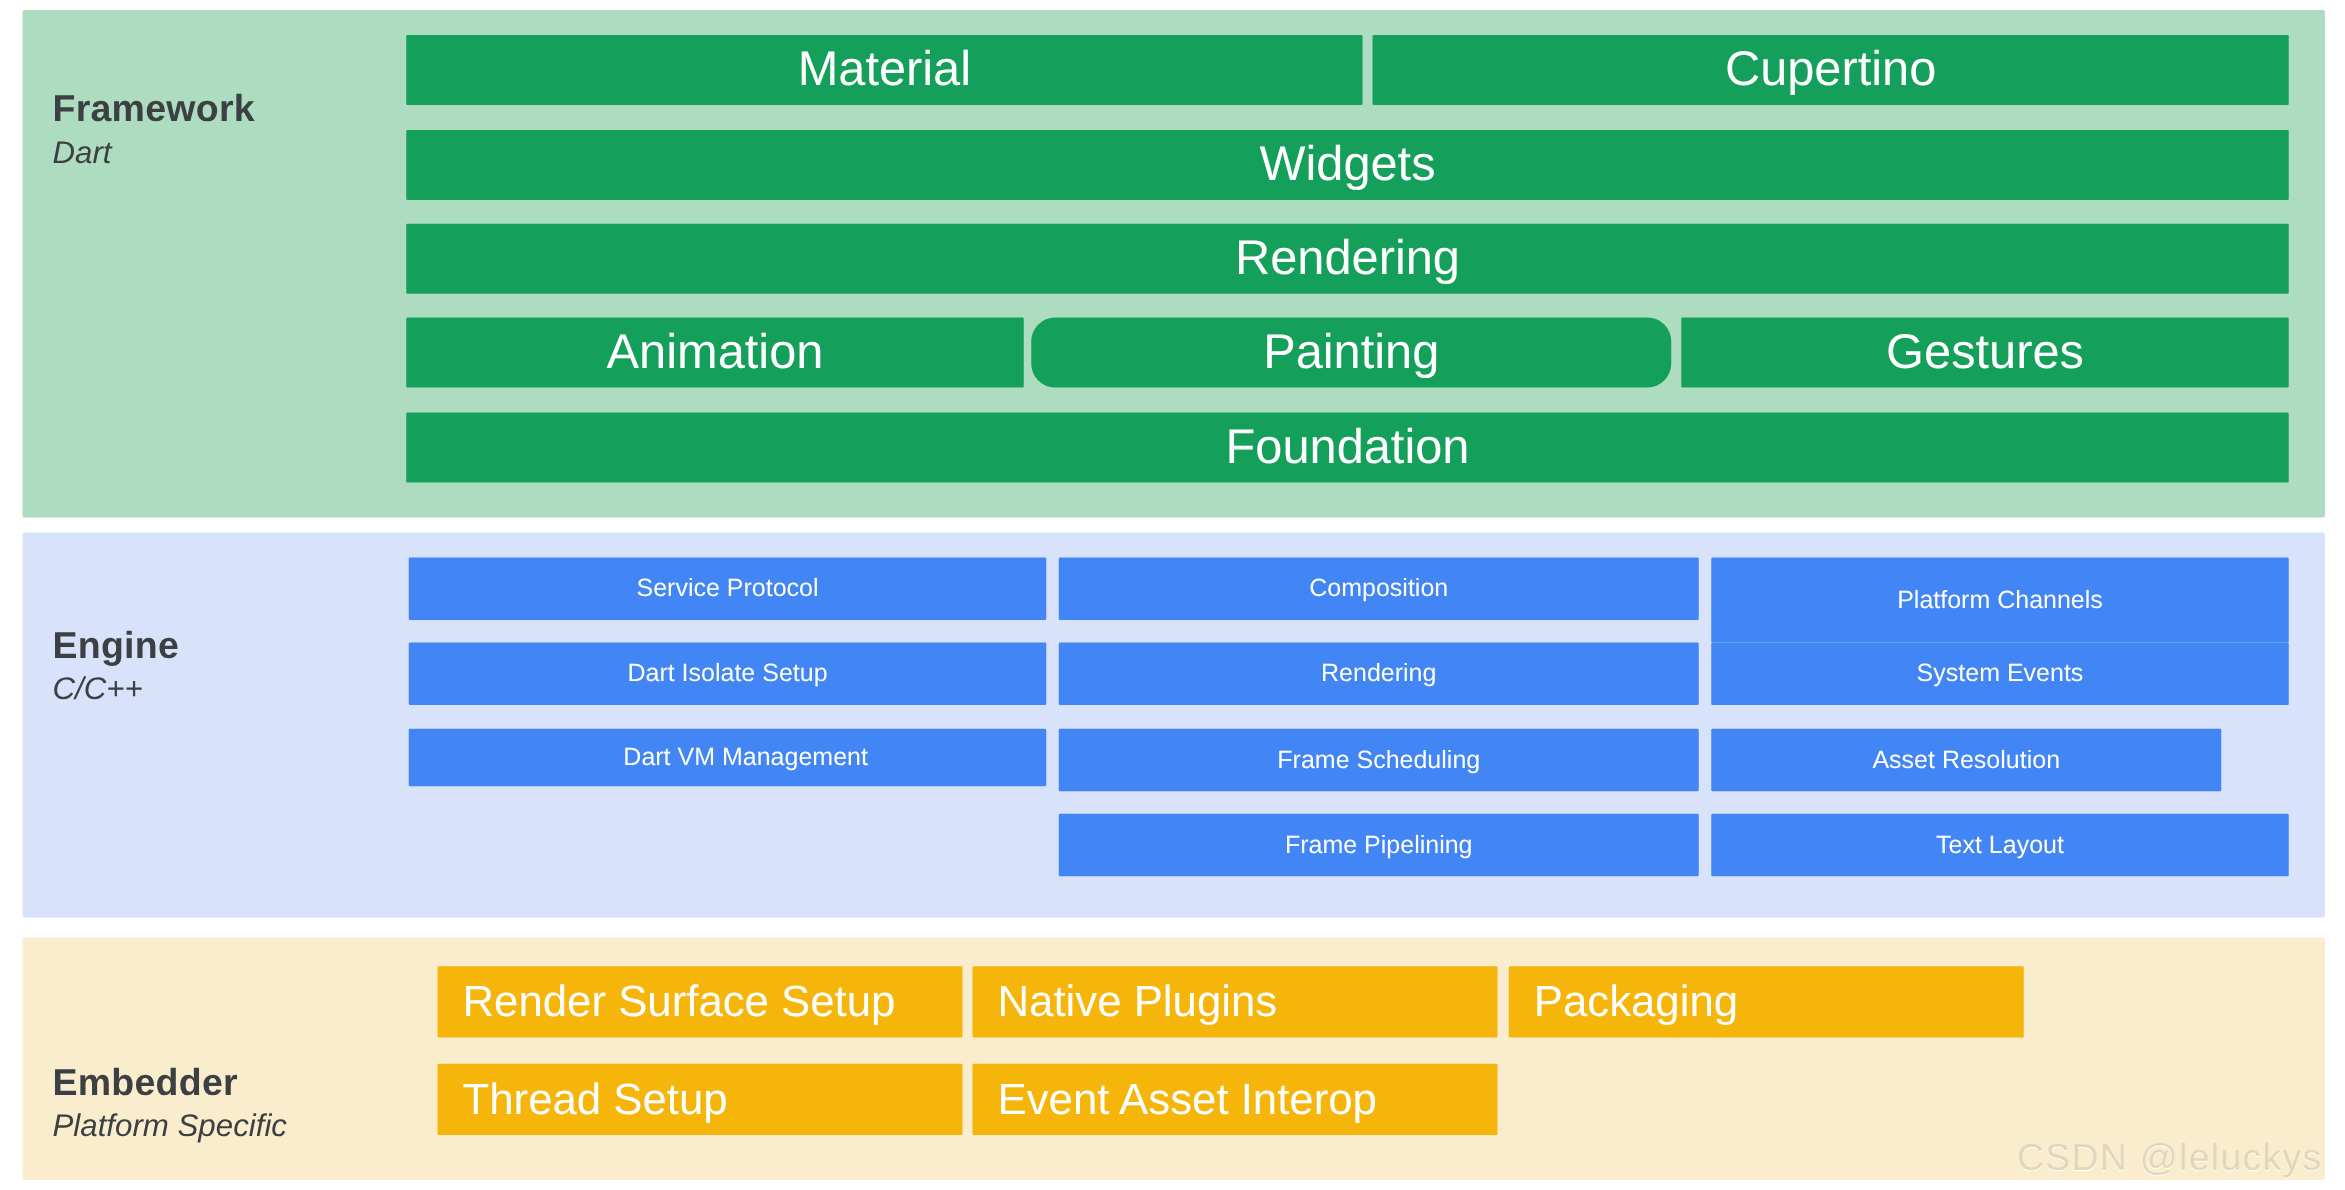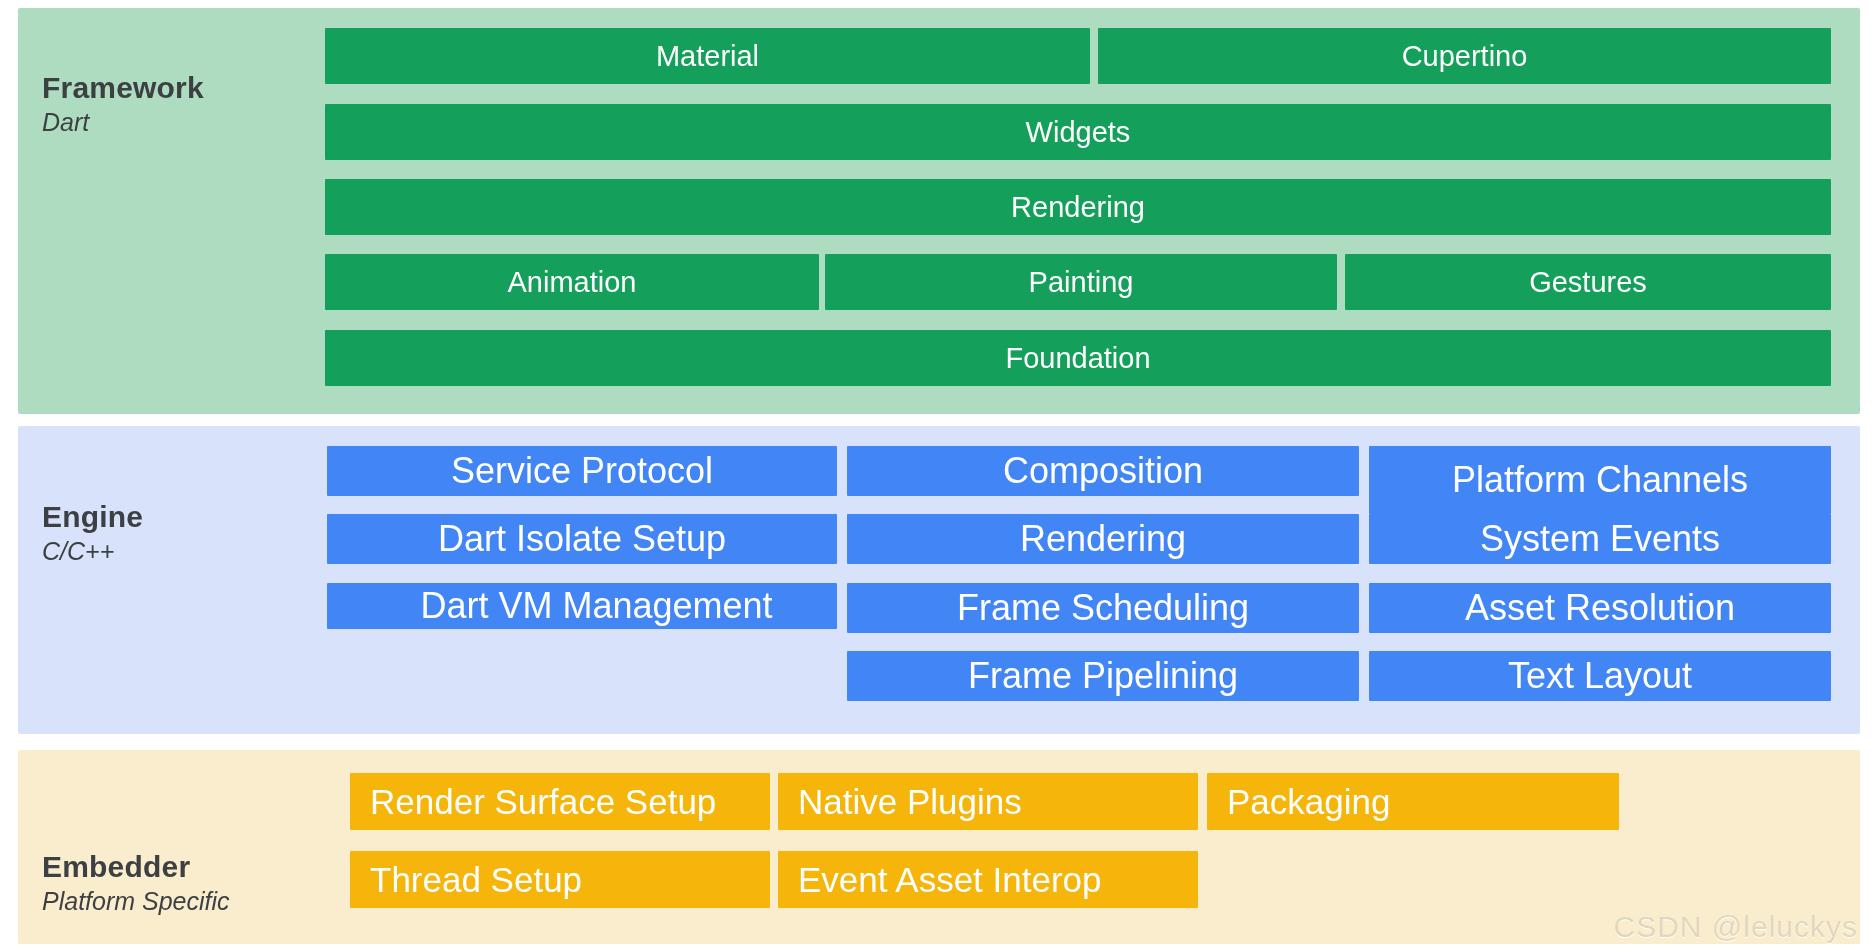--- a/index.html
+++ b/index.html
@@ -50,29 +50,29 @@
     margin-top: 3px;
   }
   .label-framework { top: 26px; }
   .label-engine    { top: 455px; }
   .label-embedder  { top: 805px; }
 
   
   .box {
     position: absolute;
     color: #ffffff;
-    font-size: 29px;
+    font-size: 39px;
     display: flex;
     align-items: center;
     justify-content: center;
     white-space: nowrap;
     border-radius: 1px;
   }
   .box.green  { background: #14a05a; }
-  .box.blue   { background: #4285f4; font-size: 36px; }
+  .box.blue   { background: #4285f4; font-size: 20px; }
   .box.orange { background: #f5b50a; justify-content: flex-start; padding-left: 20px; font-size: 35px; }
 
   
   .watermark {
     position: absolute;
     right: 18px;
     bottom: 8px;
     font-size: 30px;
     color: #e0d7bd;
     letter-spacing: 1px;
@@ -93,21 +93,21 @@
   </div>
 
   <div class="box green" style="left:325px; top:28px; width:765px; height:56px;">Material</div>
   <div class="box green" style="left:1098px; top:28px; width:733px; height:56px;">Cupertino</div>
 
   <div class="box green" style="left:325px; top:104px; width:1506px; height:56px;">Widgets</div>
 
   <div class="box green" style="left:325px; top:179px; width:1506px; height:56px;">Rendering</div>
 
   <div class="box green" style="left:325px; top:254px; width:494px; height:56px;">Animation</div>
-  <div class="box green" style="left:825px; top:254px; width:512px; height:56px;">Painting</div>
+  <div class="box green" style="left:825px; top:254px; width:512px; height:56px;border-radius:19px;">Painting</div>
   <div class="box green" style="left:1345px; top:254px; width:486px; height:56px;">Gestures</div>
 
   <div class="box green" style="left:325px; top:330px; width:1506px; height:56px;">Foundation</div>
 
   <div class="panel panel-engine"></div>
 
   <div class="side-label label-engine">
     <span class="title">Engine</span>
     <span class="sub">C/C++</span>
   </div>
@@ -116,21 +116,21 @@
   <div class="box blue" style="left:327px; top:514px; width:510px; height:50px;">Dart Isolate Setup</div>
   <div class="box blue" style="left:327px; top:583px; width:510px; height:46px;padding-left:29px;">Dart VM Management</div>
 
   <div class="box blue" style="left:847px; top:446px; width:512px; height:50px;">Composition</div>
   <div class="box blue" style="left:847px; top:514px; width:512px; height:50px;">Rendering</div>
   <div class="box blue" style="left:847px; top:583px; width:512px; height:50px;">Frame Scheduling</div>
   <div class="box blue" style="left:847px; top:651px; width:512px; height:50px;">Frame Pipelining</div>
 
   <div class="box blue" style="left:1369px; top:446px; width:462px; height:68px;">Platform Channels</div>
   <div class="box blue" style="left:1369px; top:514px; width:462px; height:50px;">System Events</div>
-  <div class="box blue" style="left:1369px; top:583px; width:462px; height:50px;">Asset Resolution</div>
+  <div class="box blue" style="left:1369px; top:583px; width:408px; height:50px;">Asset Resolution</div>
   <div class="box blue" style="left:1369px; top:651px; width:462px; height:50px;">Text Layout</div>
 
   <div class="panel panel-embedder"></div>
 
   <div class="side-label label-embedder">
     <span class="title">Embedder</span>
     <span class="sub">Platform Specific</span>
   </div>
 
   <div class="box orange" style="left:350px; top:773px; width:420px; height:57px;">Render Surface Setup</div>

